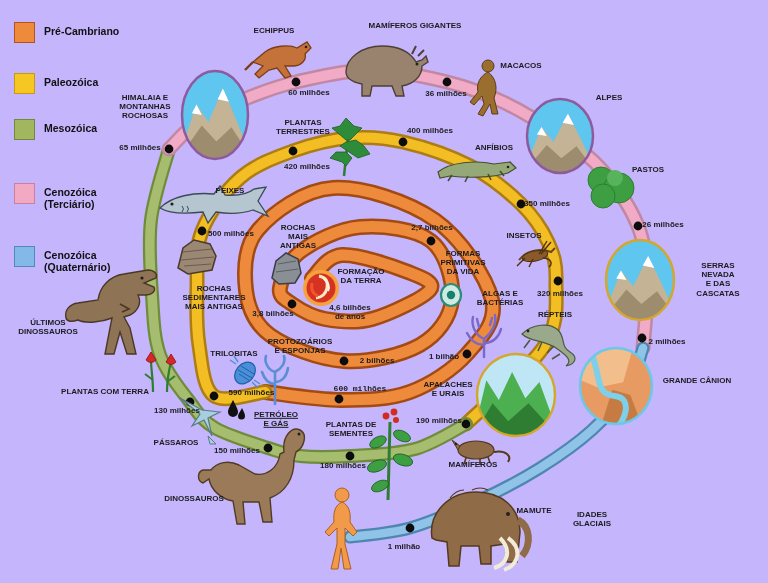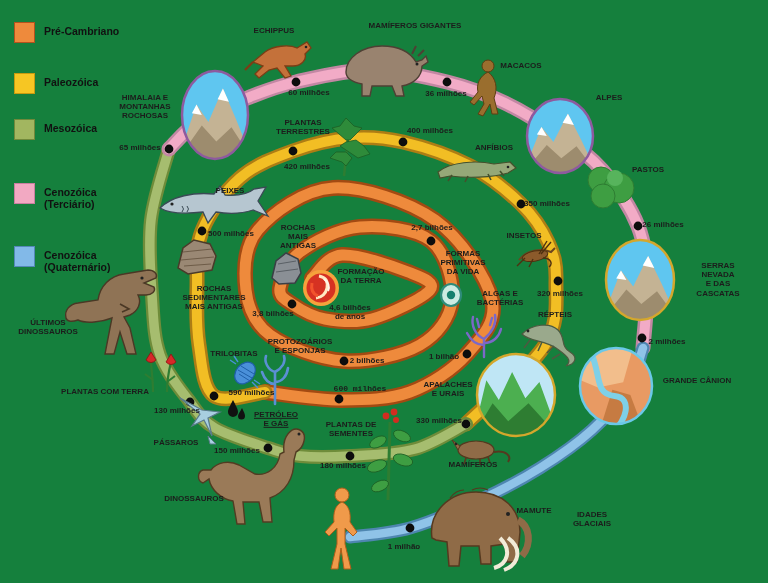--- a/index.html
+++ b/index.html
@@ -1,16 +1,16 @@
 <!DOCTYPE html>
 <html><head>
 <meta charset="utf-8">
 <style>
   html,body{margin:0;padding:0;background:#fff;}
-  #stage{position:relative;width:768px;height:583px;background:#15803d;overflow:hidden;
+  #stage{position:relative;width:768px;height:583px;background:#c4b5fd;overflow:hidden;
          font-family:"Liberation Sans",sans-serif;}
   #art{position:absolute;left:0;top:0;}
   .lbl{position:absolute;transform:translate(-50%,-50%);font:bold 8px/1.15 "Liberation Sans",sans-serif;
        color:#1c1c1c;text-align:center;white-space:pre-line;pointer-events:none;}
   #legend{position:absolute;left:14px;top:10px;width:150px;}
   .legend-row{position:absolute;left:0;display:flex;align-items:flex-start;}
   .sw{width:19px;height:19px;display:inline-block;margin-right:9px;flex:0 0 auto;}
   .legend-label{font:bold 10.5px/1.15 "Liberation Sans",sans-serif;color:#111;white-space:pre-line;padding-top:3px;}
 </style>
 </head>
@@ -317,31 +317,31 @@
       <div class="lbl" style="left: 500px; top: 298px;">ALGAS E
 BACTÉRIAS</div>
       <div class="lbl" style="left: 555px; top: 315px;">RÉPTEIS</div>
       <div class="lbl" style="left: 48px; top: 327px;">ÚLTIMOS
 DINOSSAUROS</div>
       <div class="lbl" style="left: 667px; top: 342px;">2 milhões</div>
       <div class="lbl" style="left: 697px; top: 381px;">GRANDE CÂNION</div>
       <div class="lbl" style="left: 234px; top: 354px;">TRILOBITAS</div>
       <div class="lbl" style="left: 300px; top: 346px;">PROTOZOÁRIOS
 E ESPONJAS</div>
-      <div class="lbl" style="left: 367px; top: 361px;">2 bilhões</div>
+      <div class="lbl" style="left: 377px; top: 361px;">2 bilhões</div>
       <div class="lbl" style="left: 444px; top: 357px;">1 bilhão</div>
       <div class="lbl" style="left: 448px; top: 389px;">APALACHES
 E URAIS</div>
       <div class="lbl" style="left: 105px; top: 392px;">PLANTAS COM TERRA</div>
       <div class="lbl" style="left: 164px; top: 411px; margin-left: 13px;">130 milhões</div>
       <div class="lbl" style="left: 243px; top: 393px; padding-left: 17px;">590 milhões</div>
       <div class="lbl" style="left: 276px; top: 419px; text-decoration: underline;">PETRÓLEO
 E GÁS</div>
       <div class="lbl" style="left: 360px; top: 389px; font-family: Liberation Mono, monospace;">600 milhões</div>
-      <div class="lbl" style="left: 439px; top: 421px;">330 milhões</div>
+      <div class="lbl" style="left: 439px; top: 421px;">190 milhões</div>
       <div class="lbl" style="left: 351px; top: 429px;">PLANTAS DE
 SEMENTES</div>
       <div class="lbl" style="left: 176px; top: 443px;">PÁSSAROS</div>
       <div class="lbl" style="left: 237px; top: 451px;">150 milhões</div>
       <div class="lbl" style="left: 343px; top: 466px;">180 milhões</div>
       <div class="lbl" style="left: 473px; top: 465px;">MAMÍFEROS</div>
       <div class="lbl" style="left: 194px; top: 499px;">DINOSSAUROS</div>
       <div class="lbl" style="left: 592px; top: 479px; margin-top: 40px;">IDADES
 GLACIAIS</div>
       <div class="lbl" style="left: 534px; top: 511px;">MAMUTE</div>

